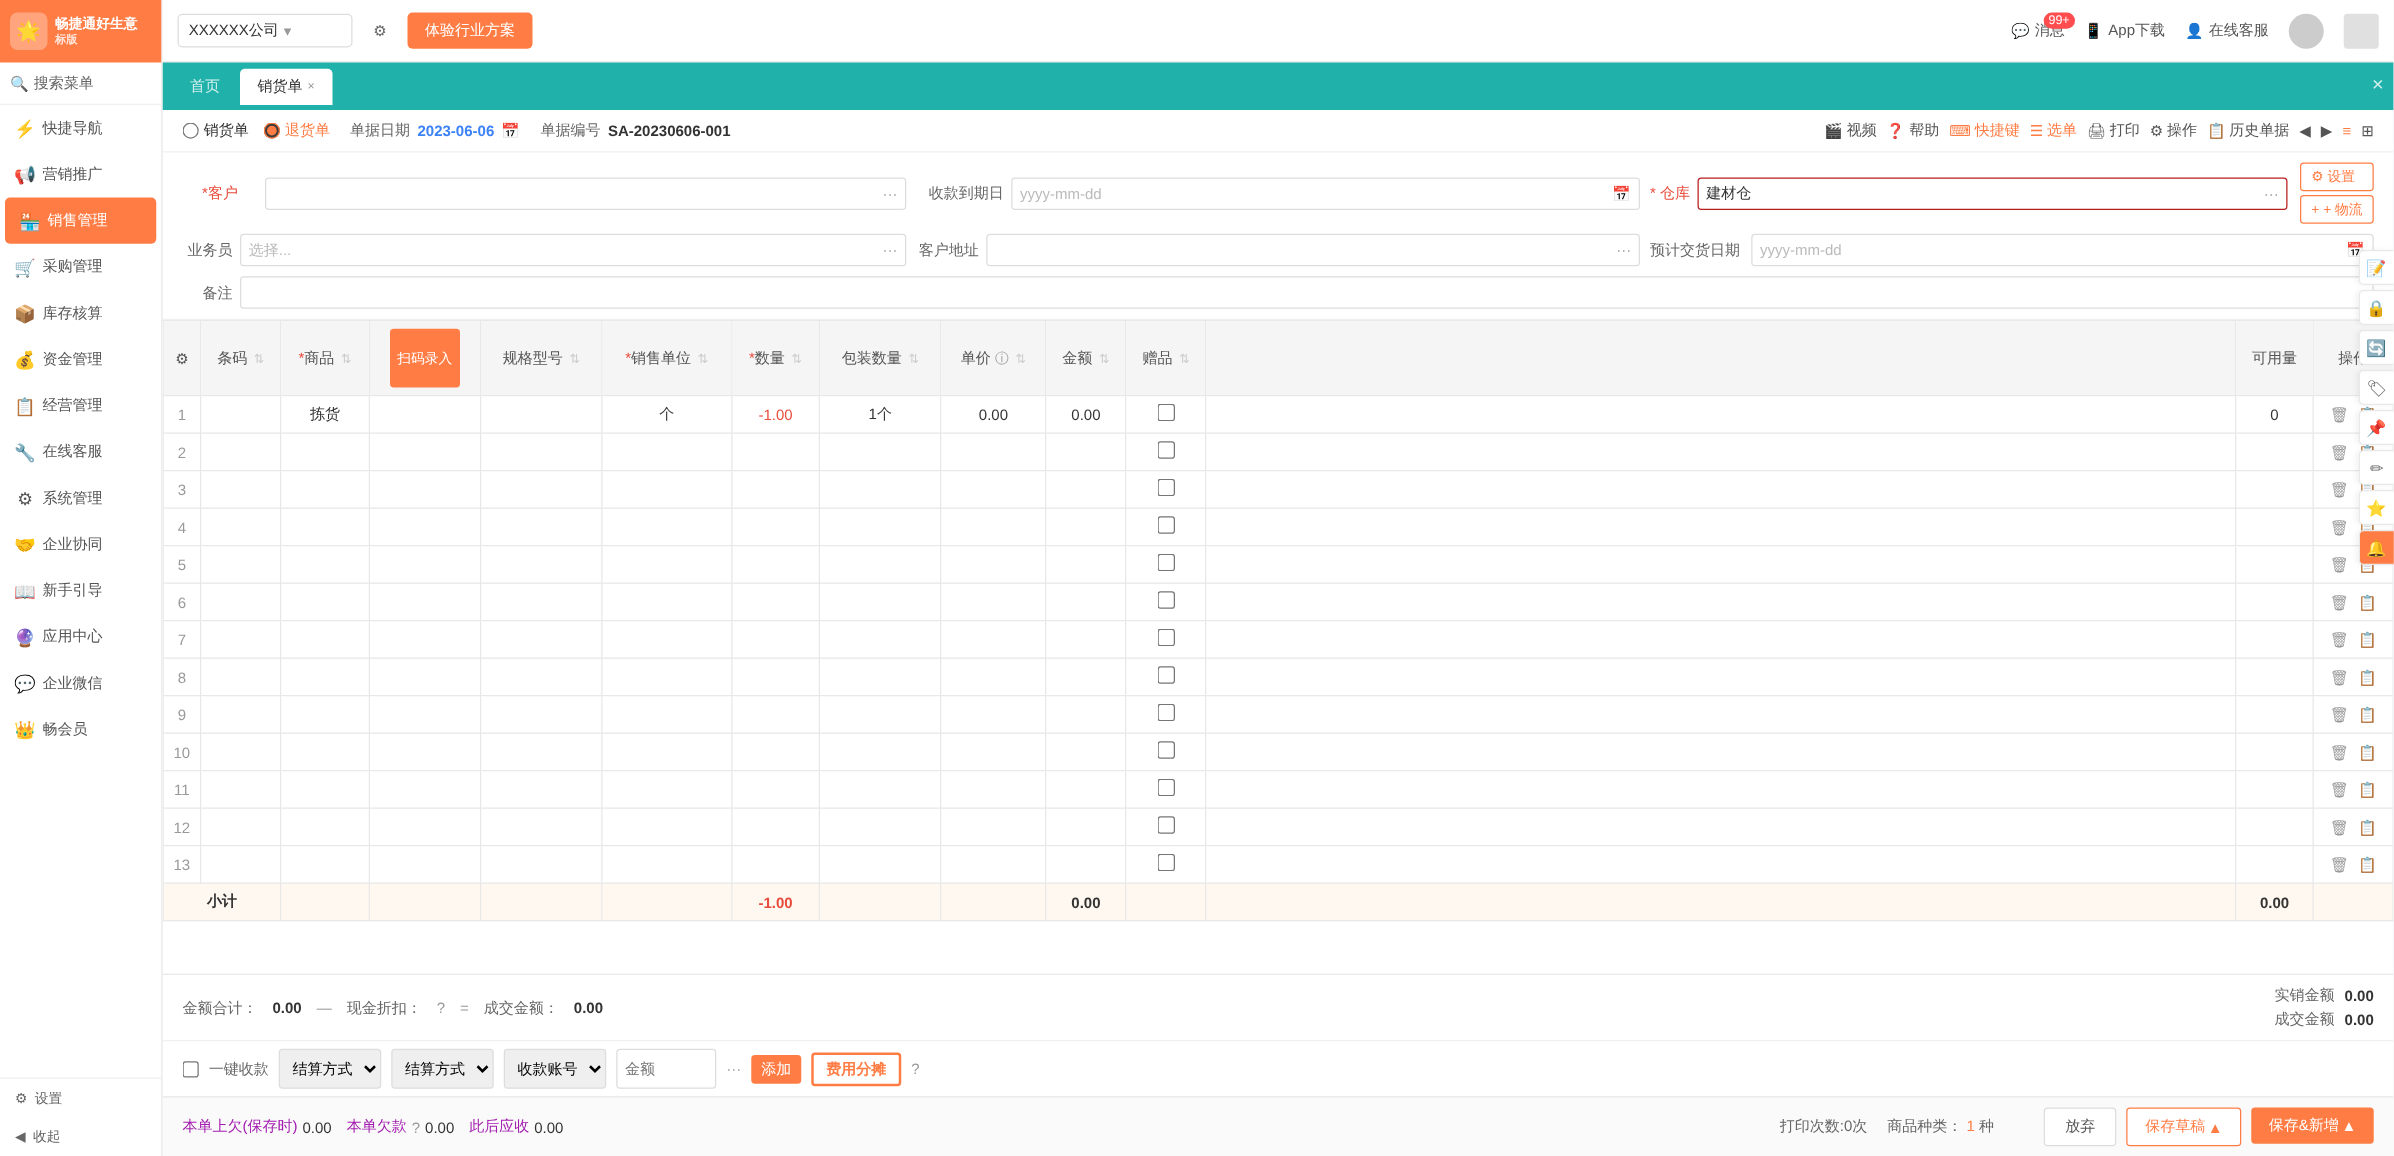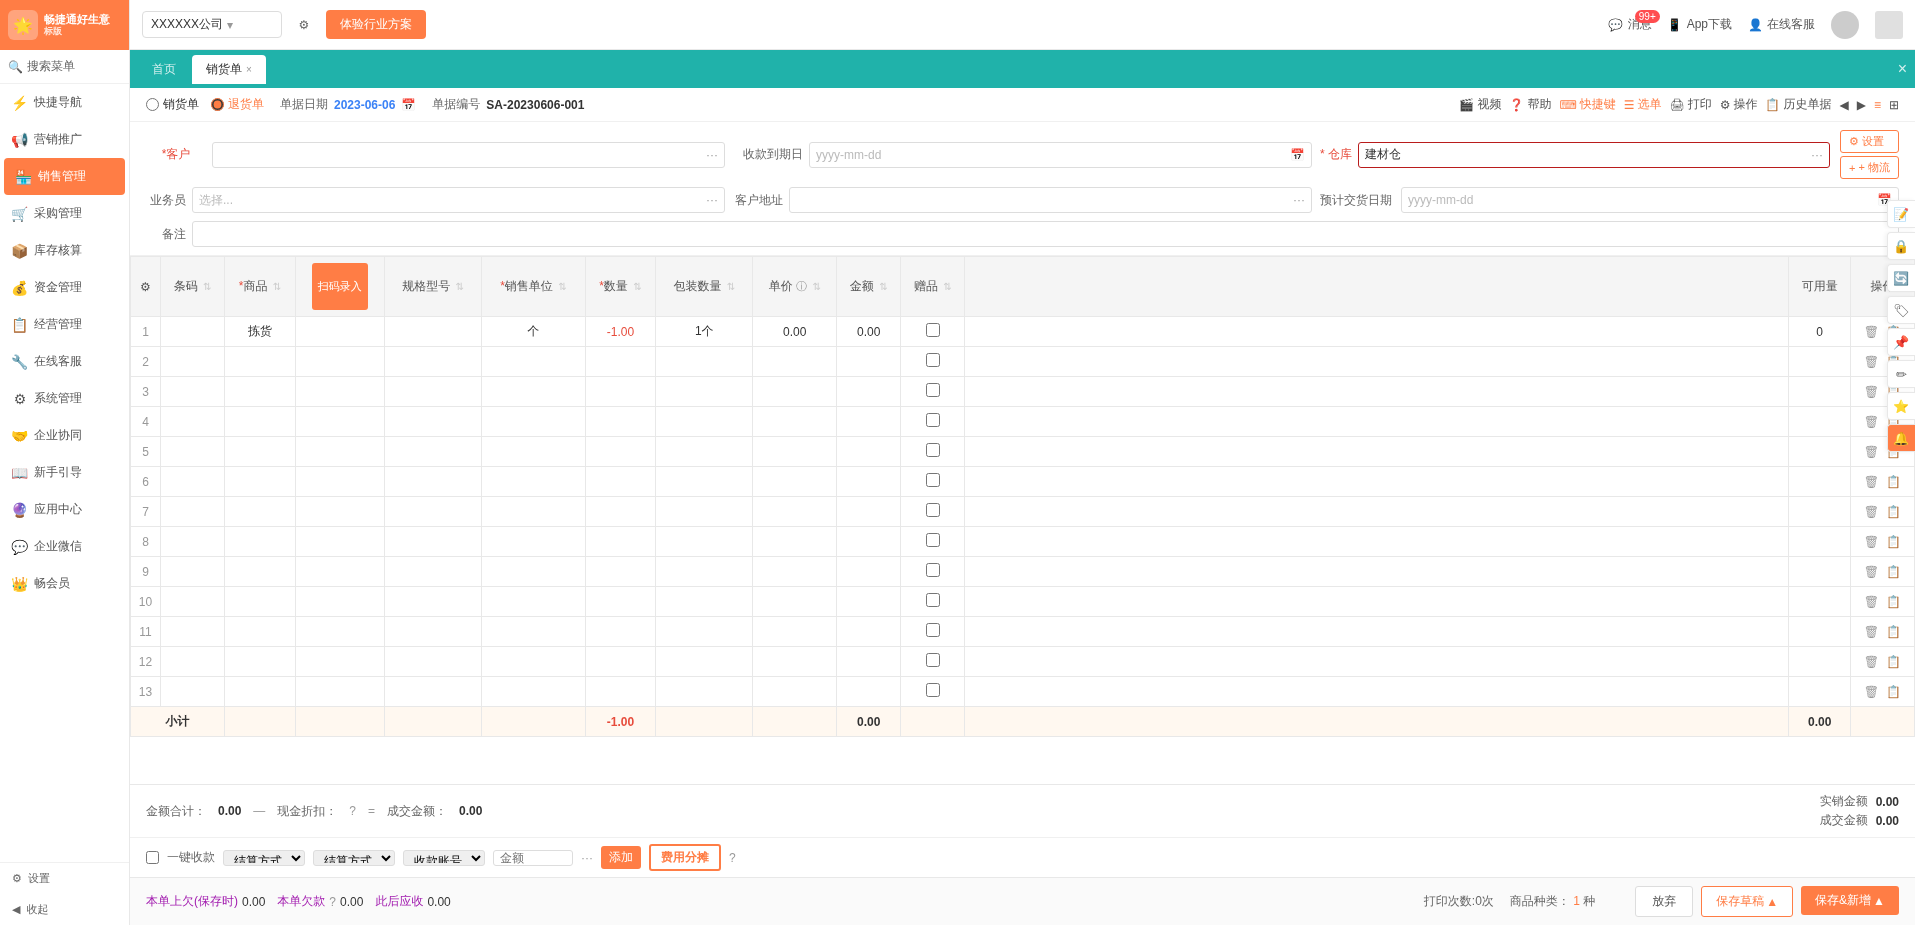--- a/index.html
+++ b/index.html
@@ -70,21 +70,21 @@
     
     .footer { background: #fff; border-top: 1px solid #e8e8e8; }
     .footer-totals { display: flex; align-items: center; padding: 8px 16px; gap: 12px; font-size: 12px; }
     .footer-totals .label { color: #666; }
     .footer-totals .value { color: #333; font-weight: bold; }
     .footer-totals .dash { color: #999; }
     .footer-totals .equals { color: #999; }
     .footer-payment { display: flex; align-items: center; padding: 6px 16px; gap: 8px; border-top: 1px solid #f0f0f0; font-size: 12px; }
     .footer-payment label { color: #666; }
     .footer-payment input[type=checkbox] { accent-color: #ff7d45; }
-    .select-style { border: 1px solid #ddd; border-radius: 3px; padding: 2px 6px; font-size: 12px; height: 16px; }
+    .select-style { border: 1px solid #ddd; border-radius: 3px; padding: 2px 6px; font-size: 12px; height: 32px; }
     .orange-btn-filled { background: #ff7d45; color: white; border: none; border-radius: 3px; padding: 3px 8px; cursor: pointer; font-size: 12px; }
     .feiyong-btn { background: white; color: #ff7d45; border: 2px solid #ff7d45; border-radius: 3px; padding: 3px 10px; cursor: pointer; font-size: 12px; font-weight: bold; }
 
     .footer-bottom { display: flex; align-items: center; padding: 8px 16px; background: #fafafa; border-top: 1px solid #e8e8e8; gap: 12px; font-size: 12px; }
     .footer-stat { display: flex; align-items: center; gap: 4px; }
     .footer-stat label { color: #a21caf; }
     .footer-stat .val { color: #333; }
     .footer-stat .question { color: #999; cursor: pointer; }
 
     .action-btns { display: flex; align-items: flex-start; gap: 8px; margin-left: 24px; }

